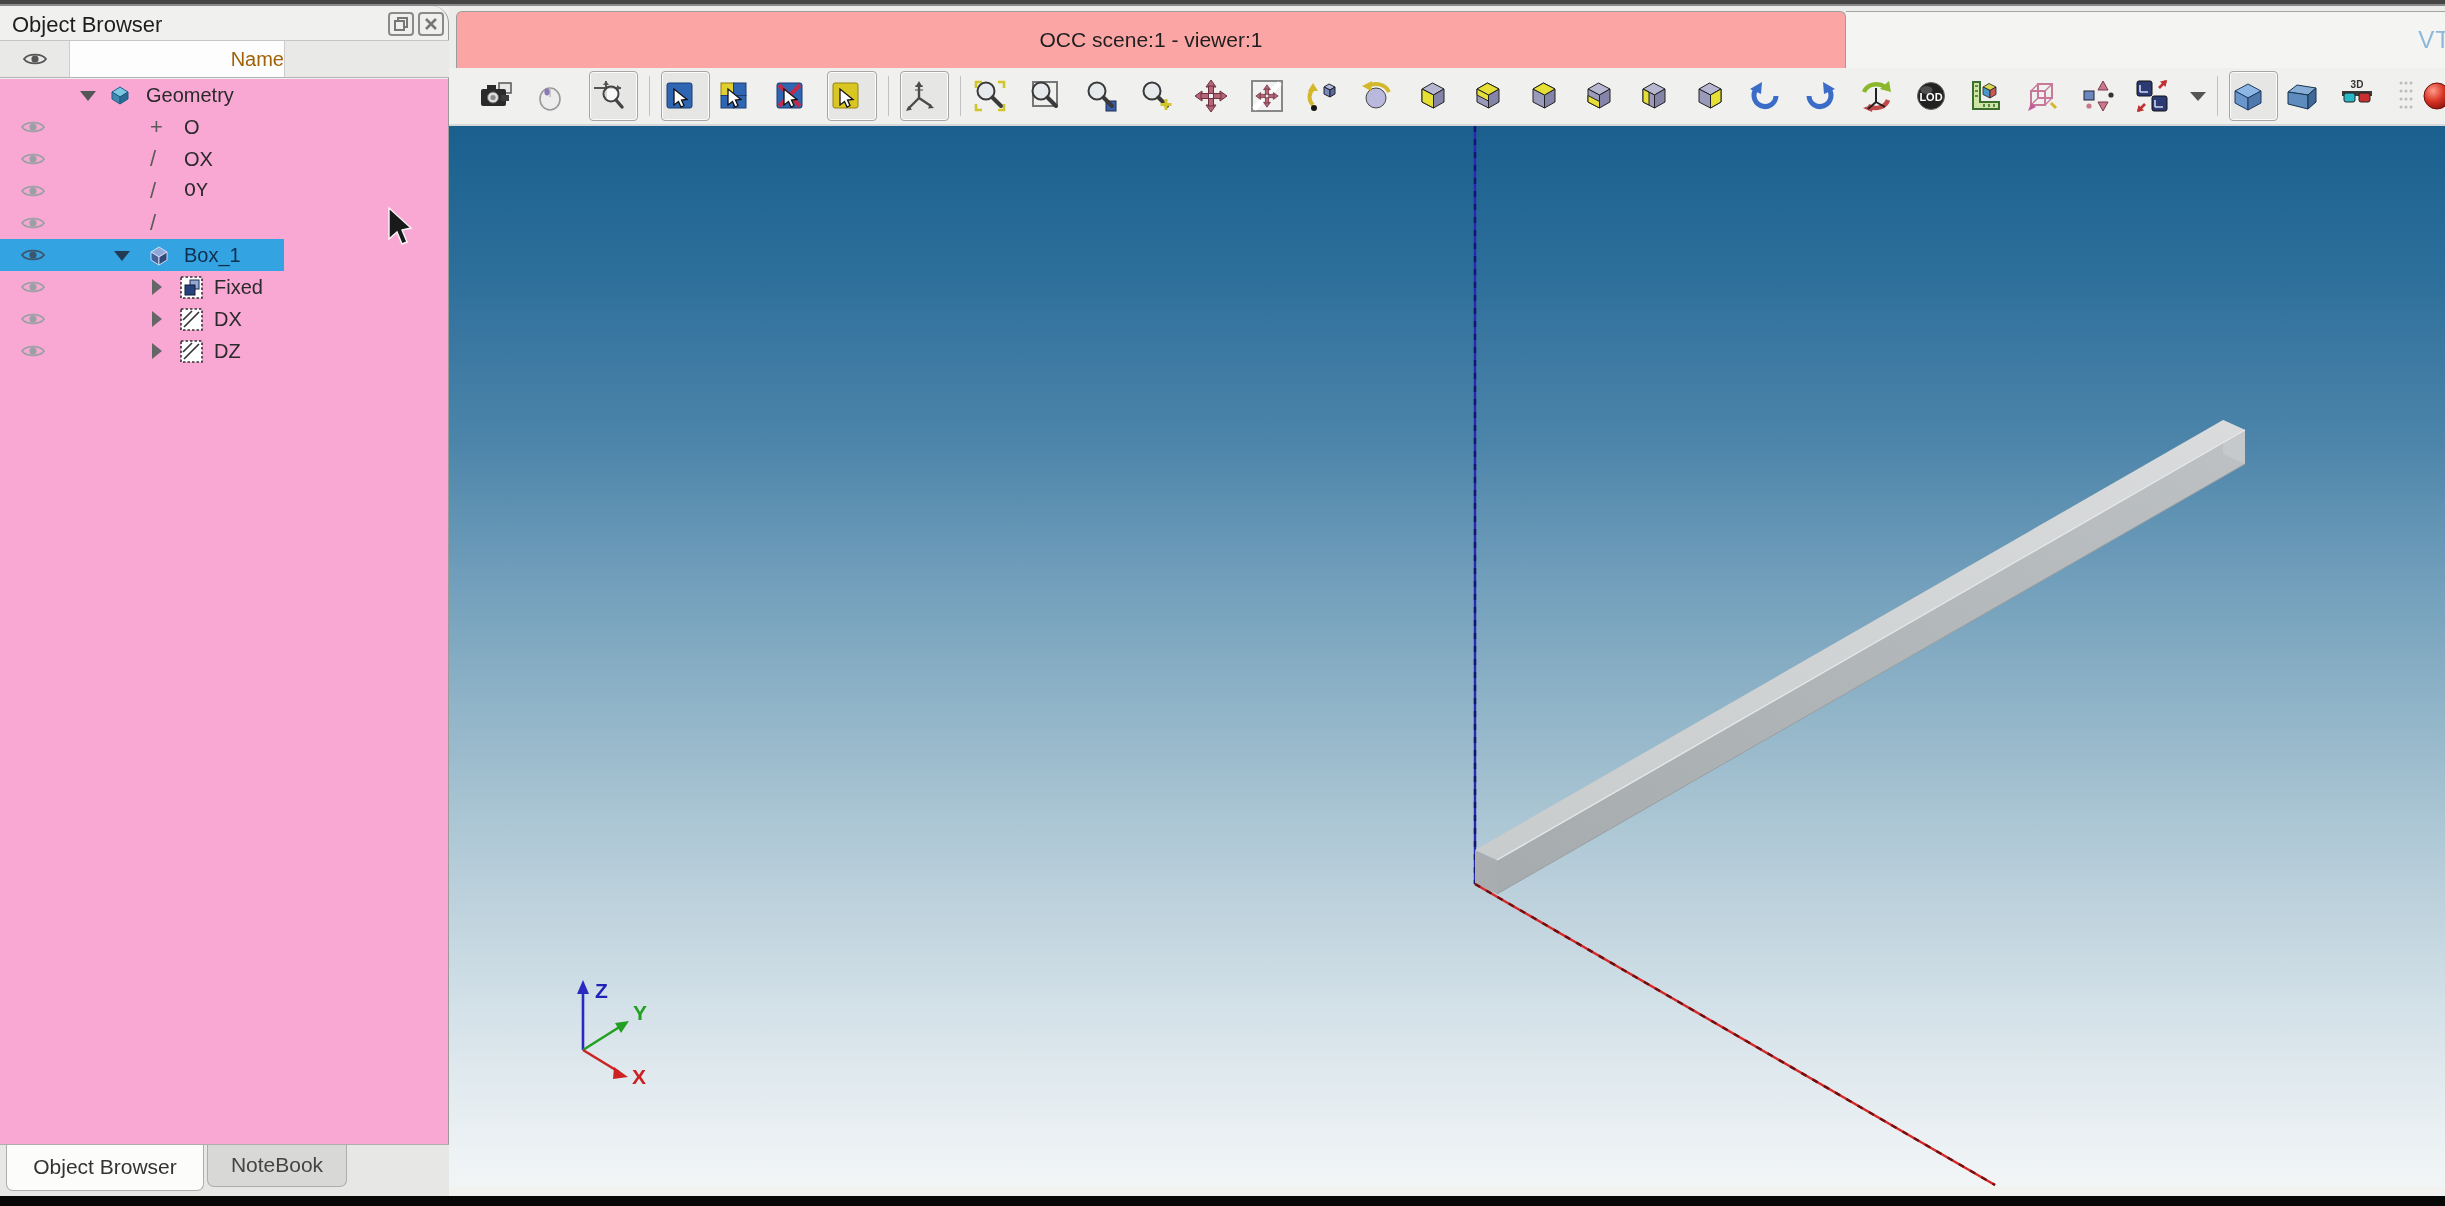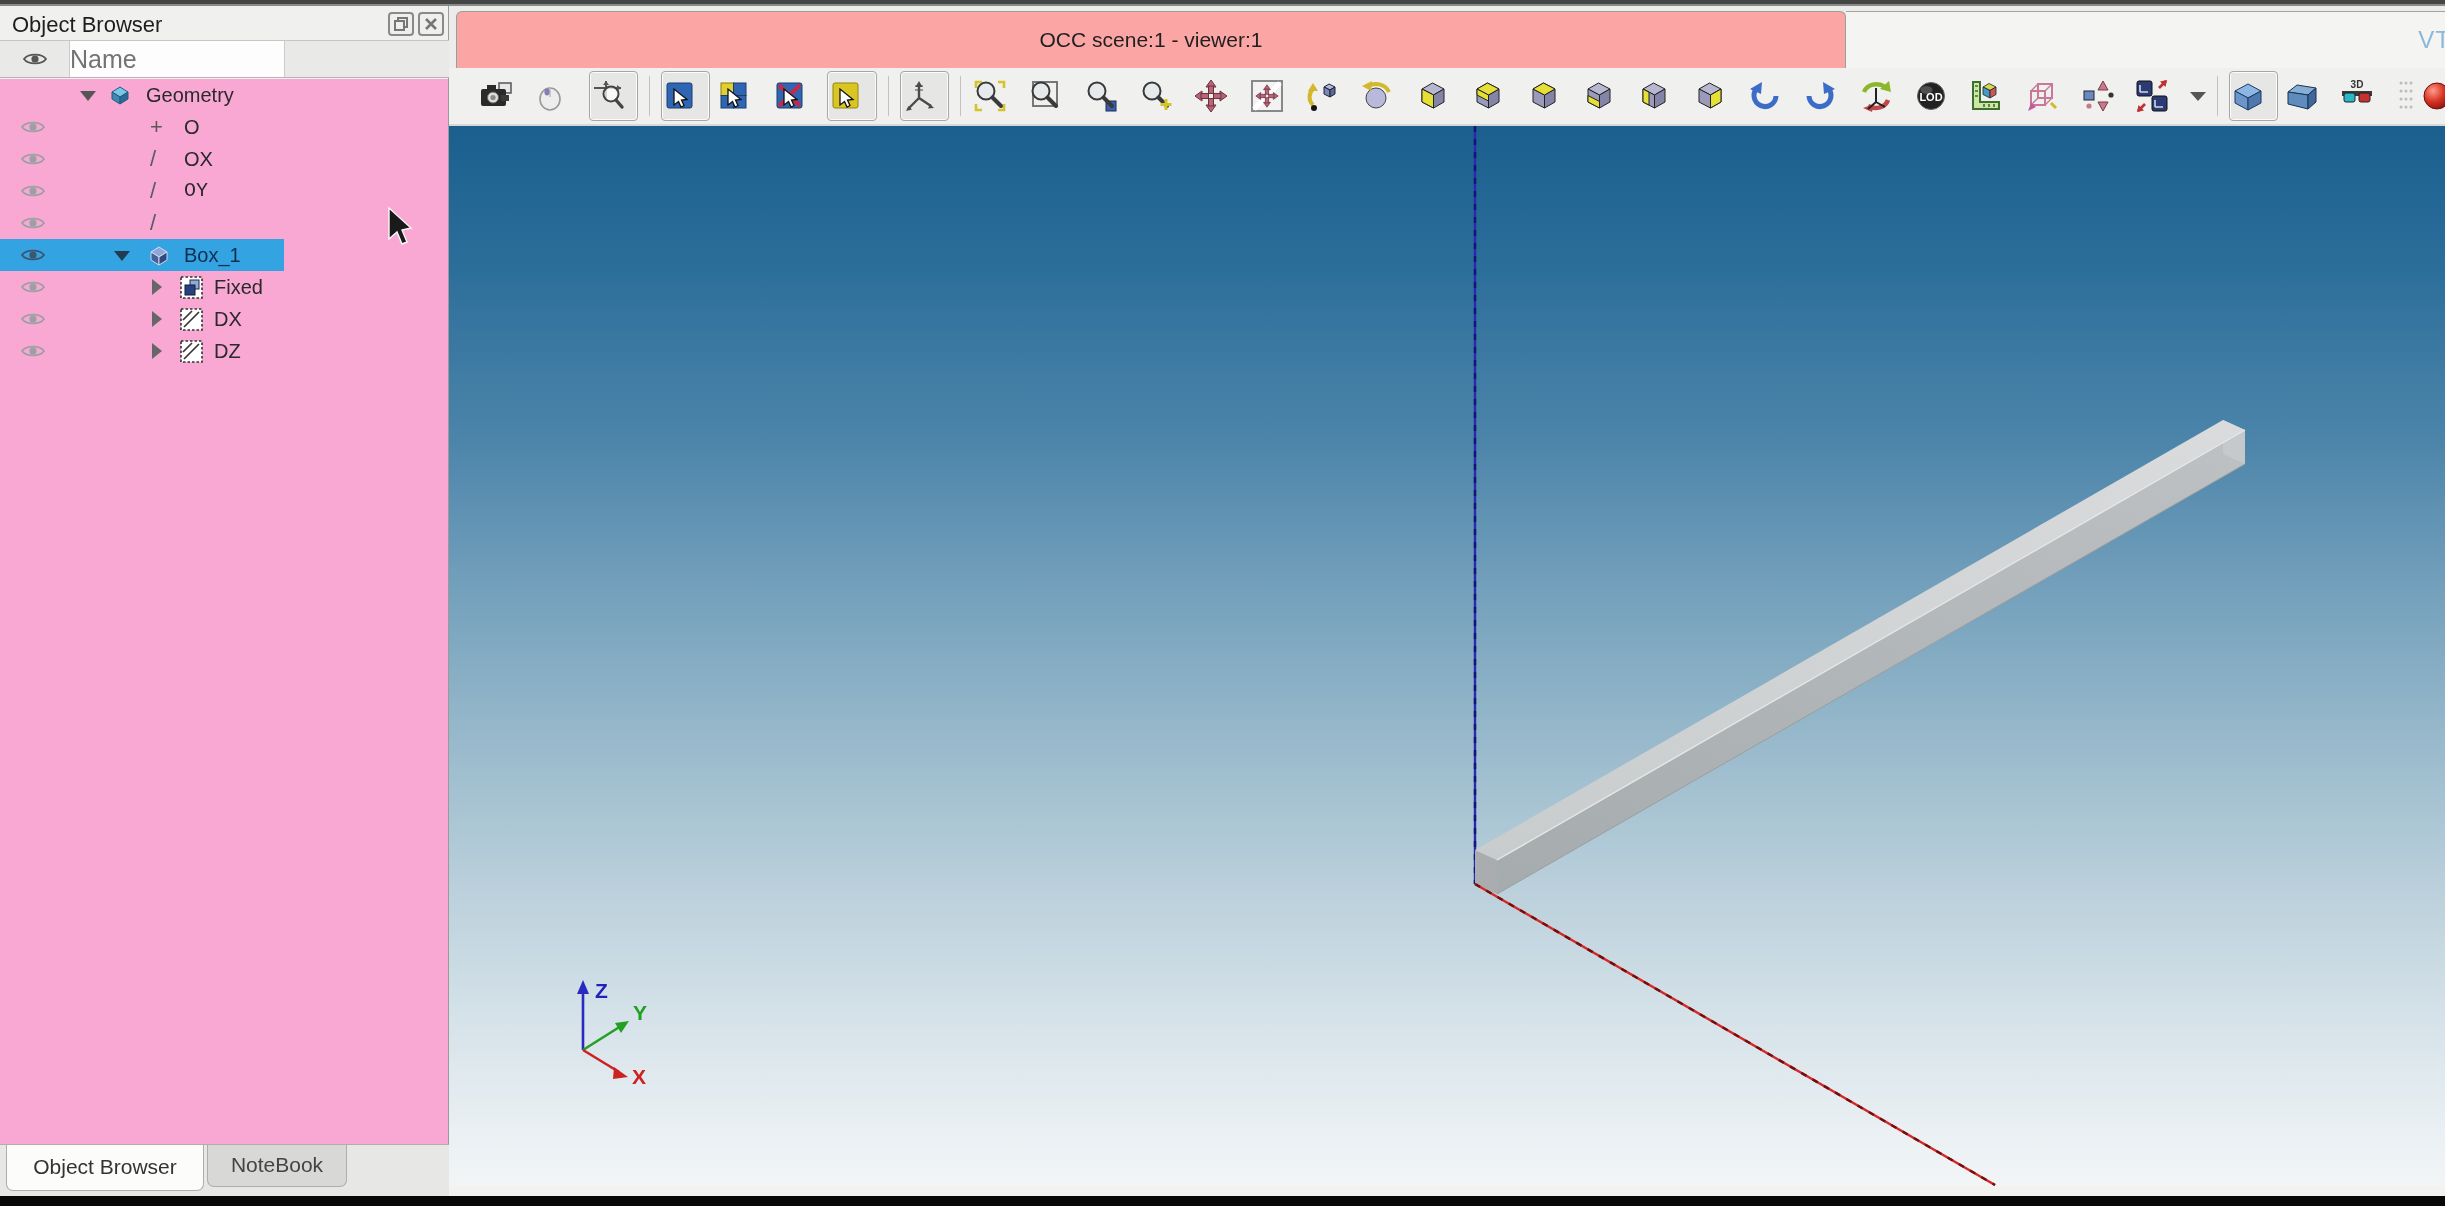--- a/index.html
+++ b/index.html
@@ -2,26 +2,26 @@
 <html><head>
 <meta charset="utf-8">
 <style>
   * { margin:0; padding:0; box-sizing:border-box; }
   html,body { background:#222; }
   .screen{ position:relative; width:2445px; height:1206px; overflow:hidden;
            background:#f0f0ef; font-family:"Liberation Sans", sans-serif; color:#222; }
   .top-strip{ position:absolute; left:0; top:0; right:0; height:6px; background:#454545; border-bottom:2px solid #8a8a8a; z-index:4; }
 
   
-  .panel{ position:absolute; left:0; top:6px; width:449px; height:1190px; background:#f0f0ef; border-right:1px solid #9a9a9a; z-index:3; }
+  .panel{ position:absolute; left:0; top:6px; width:449px; height:1190px; background:#f0f0ef; border-right:1px solid #9a9a9a; z-index:3;border-radius:17px; }
   .panel-title{ position:absolute; left:12px; top:6px; font-size:22px; color:#1e1e1e; }
   .panel-btn{ position:absolute; top:6px; width:26px; height:24px; border:2px solid #8a8a8a; border-radius:4px; background:#efefee; display:flex; align-items:center; justify-content:center; color:#777; }
   .panel-btn.float{ right:34px; } .panel-btn.close{ right:4px; }
   .tree-header{ position:absolute; left:0; top:34px; width:449px; height:38px; background:#e9e9e8; border-top:1px solid #c6c6c6; border-bottom:1px solid #b4b4b4; }
-  .name-cell{ position:absolute; left:69px; top:0; width:216px; height:36px; background:#fdfdfd; border-left:1px solid #cccccc; border-right:1px solid #cccccc; text-align:left; line-height:36px; font-size:25px; color:#737373; }
+  .name-cell{ position:absolute; left:69px; top:0; width:216px; height:36px; background:#fdfdfd; border-left:1px solid #cccccc; border-right:1px solid #cccccc; text-align:right; line-height:36px; font-size:20px; color:#a16207; }
   .hdr-eye{ position:absolute; left:22px; top:9px; color:#555; }
   .tree{ position:absolute; left:0; top:73px; width:448px; height:1066px; background:#f9a8d4; }
   .trow{ position:relative; height:32px; font-size:20px; color:#2a2a2a; }
   .sel-bg{ position:absolute; left:0; top:0; width:284px; height:32px; background:#34a3e2; }
   .eye{ position:absolute; left:20px; top:7px; color:#9aa0a4; }
   .eye.dark{ color:#3c566e; }
   .tlabel{ position:absolute; line-height:32px; white-space:nowrap; }
   .trow.selected .tlabel{ color:#0f2f4f; }
   .tglyph{ position:absolute; line-height:32px; font-size:22px; color:#5a5a5a; }
   .ticon{ position:absolute; }

